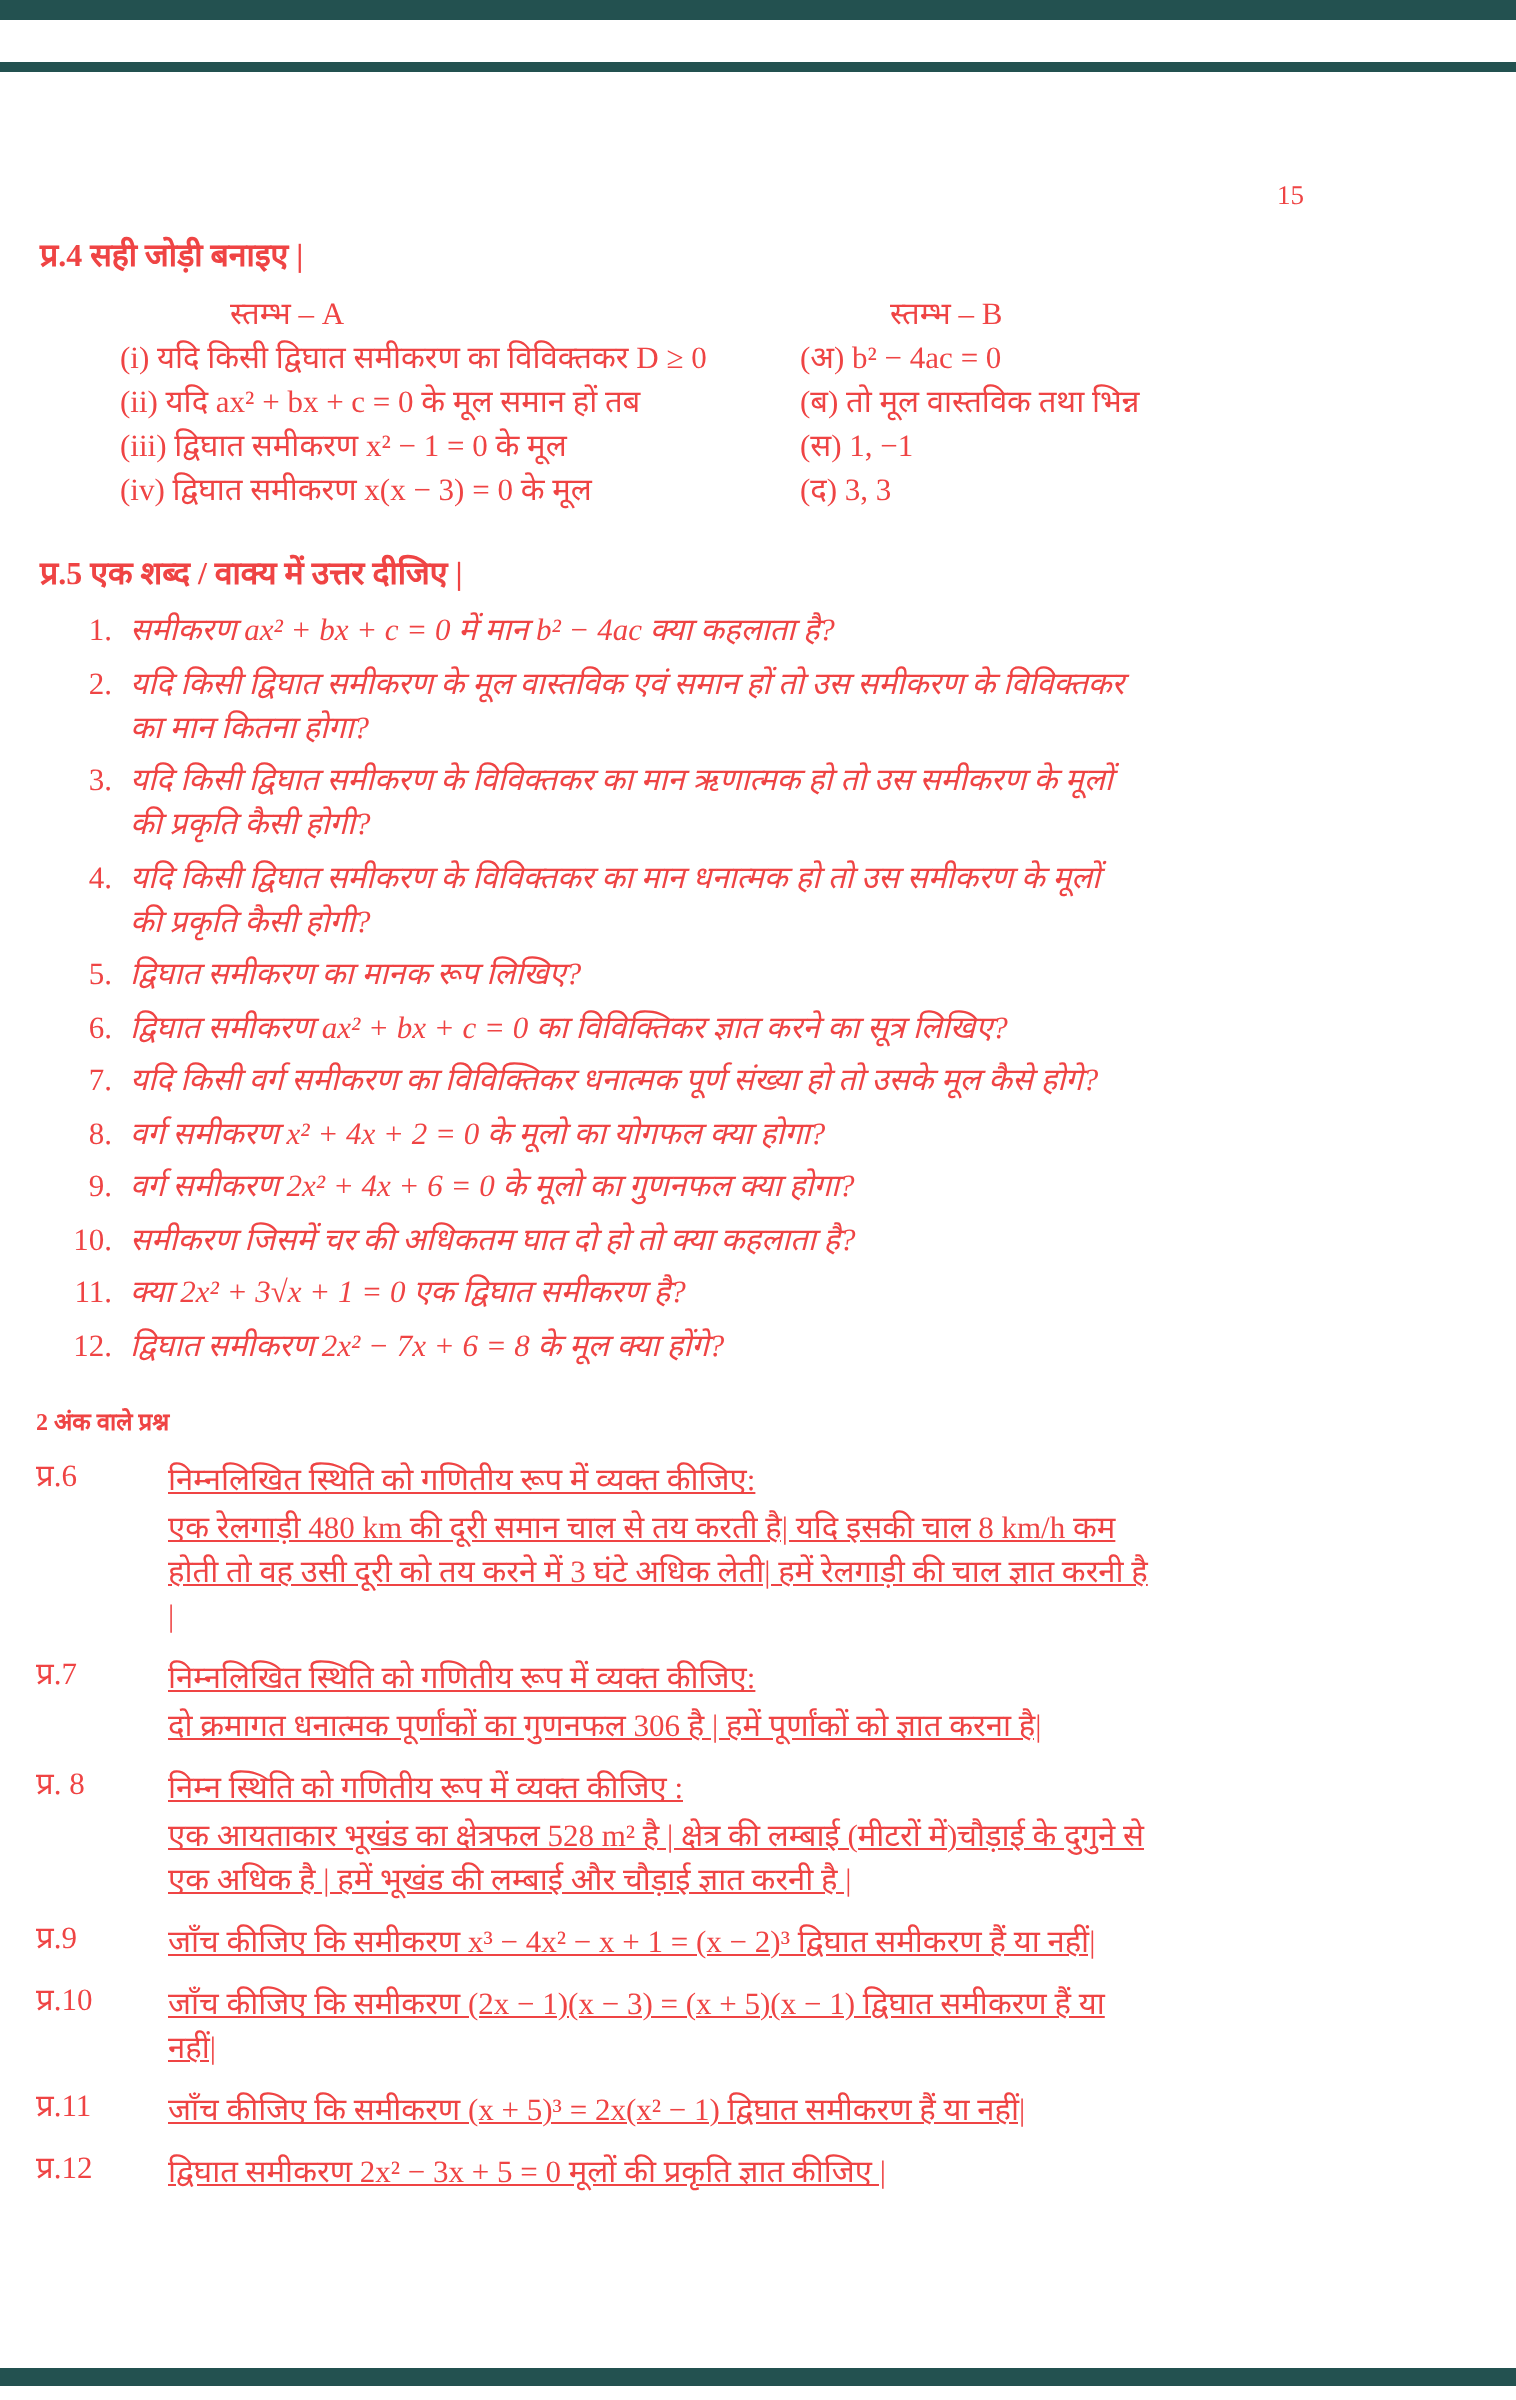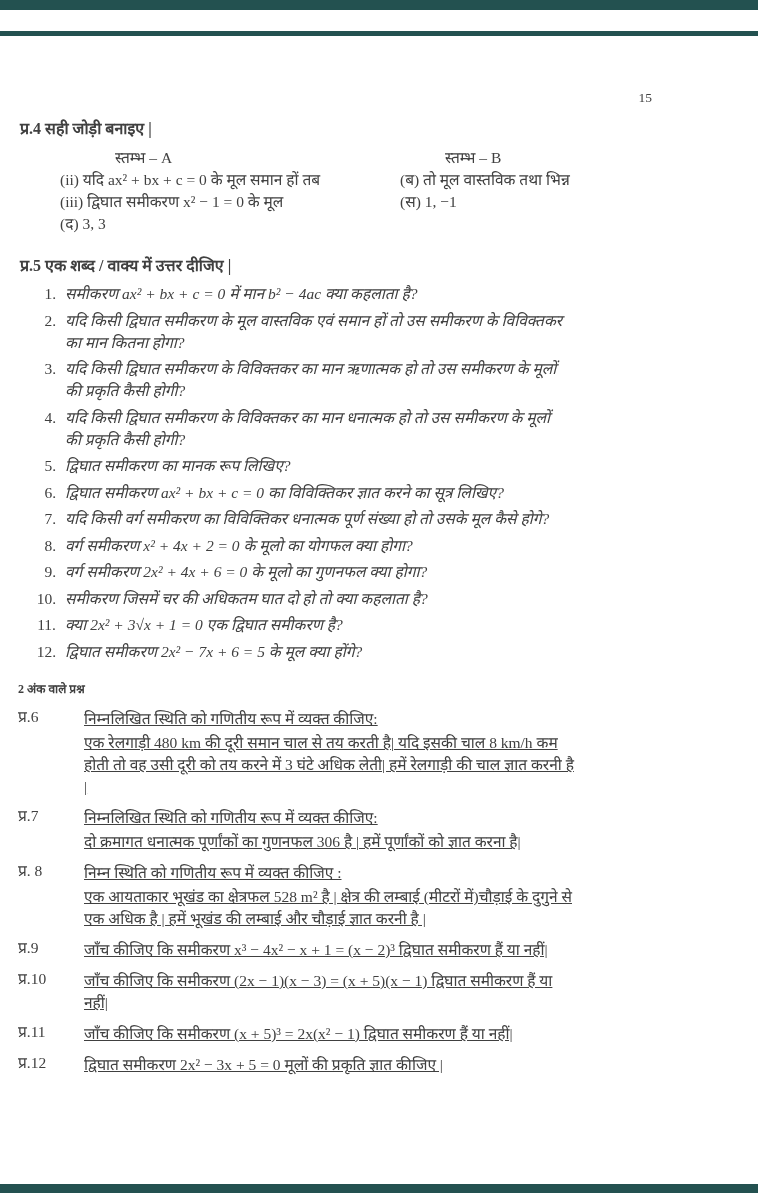--- a/index.html
+++ b/index.html
@@ -1,20 +1,20 @@
 <!DOCTYPE html>
 <html style="--bar: #235150;"><head>
 <meta charset="utf-8">
 <style>
   html,body { margin:0; padding:0; background:#e9e9e9; }
   .screen {
     position:relative; width:758px; height:1200px; margin:0 auto;
     background:#ffffff; overflow:hidden;
     font-family:"Liberation Serif","DejaVu Serif",serif;
-    color:#404040; font-size:15.5px; line-height:1.42;
+    color:#ef4444; font-size:15.5px; line-height:1.42;
   }
   .bar { position:absolute; left:0; width:758px; background:var(--bar,#235150); }
   .bar.top1 { top:0; height:10px; }
   .bar.top2 { top:31px; height:5px; }
   .bar.bottom { top:1184px; height:9px; }
 
   .pageno { position:absolute; top:88px; right:106px; font-size:13.5px; }
 
   .page { position:absolute; top:0; left:0; width:610px; box-sizing:border-box;
           padding:118px 30px 0 18px; }
@@ -54,28 +54,33 @@
 
   <div class="page">
 
     <div class="q-heading">प्र.4 सही जोड़ी बनाइए |</div>
     <div class="match">
       <div class="mrow head">
         <div class="mleft">स्तम्भ – A</div>
         <div class="mright">स्तम्भ – B</div>
       </div>
       <div class="mrow">
+        <div class="mleft">(i) यदि किसी द्विघात समीकरण का विविक्तकर D ≥ 0</div>
+        <div class="mright">(अ) b² − 4ac = 0</div>
+      </div>
+      <div class="mrow">
         <div class="mleft">(ii) यदि ax² + bx + c = 0 के मूल समान हों तब</div>
         <div class="mright">(ब) तो मूल वास्तविक तथा भिन्न</div>
       </div>
       <div class="mrow">
         <div class="mleft">(iii) द्विघात समीकरण x² − 1 = 0 के मूल</div>
         <div class="mright">(स) 1, −1</div>
       </div>
       <div class="mrow">
+        <div class="mleft">(iv) द्विघात समीकरण x(x − 3) = 0 के मूल</div>
         <div class="mright">(द) 3, 3</div>
       </div>
     </div>
 
     <div class="q5">
       <div class="q-heading">प्र.5 एक शब्द / वाक्य में उत्तर दीजिए |</div>
       <div class="list">
         <div class="li">
             <span class="num">1.</span>
             <span class="txt">समीकरण ax² + bx + c = 0 में मान b² − 4ac क्या कहलाता है?</span>
@@ -115,21 +120,21 @@
         <div class="li">
             <span class="num">10.</span>
             <span class="txt">समीकरण जिसमें चर की अधिकतम घात दो हो तो क्या कहलाता है?</span>
           </div>
         <div class="li">
             <span class="num">11.</span>
             <span class="txt">क्या 2x² + 3√x + 1 = 0 एक द्विघात समीकरण है?</span>
           </div>
         <div class="li">
             <span class="num">12.</span>
-            <span class="txt">द्विघात समीकरण 2x² − 7x + 6 = 5  के मूल क्या होंगे?</span>
+            <span class="txt">द्विघात समीकरण 2x² − 7x + 6 = 8  के मूल क्या होंगे?</span>
           </div>
       </div>
     </div>
 
     <div class="sec-heading">2 अंक वाले प्रश्न</div>
 
     <div class="qrow">
       <span class="qlabel">प्र.6</span>
       <div class="qbody">
         <div class="qline">निम्नलिखित स्थिति को गणितीय रूप में व्यक्त कीजिए:</div>

